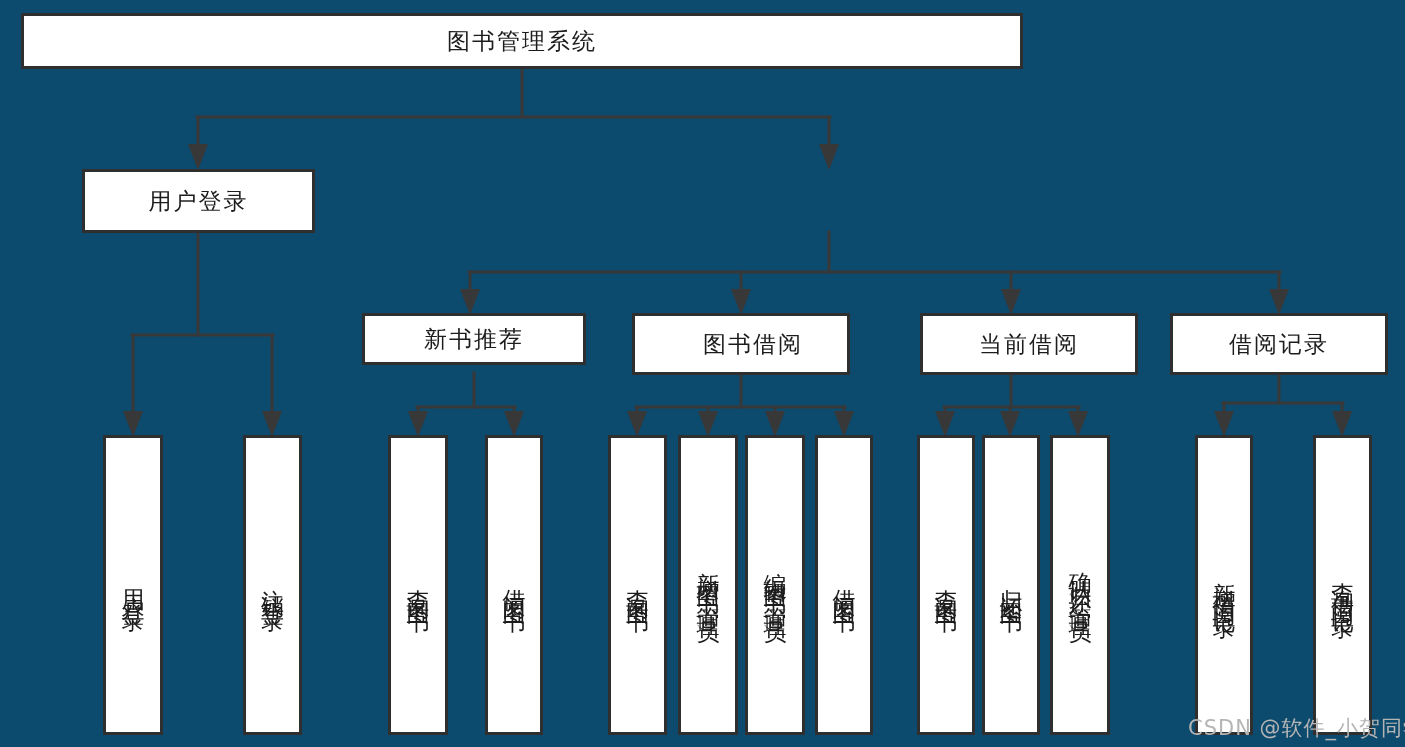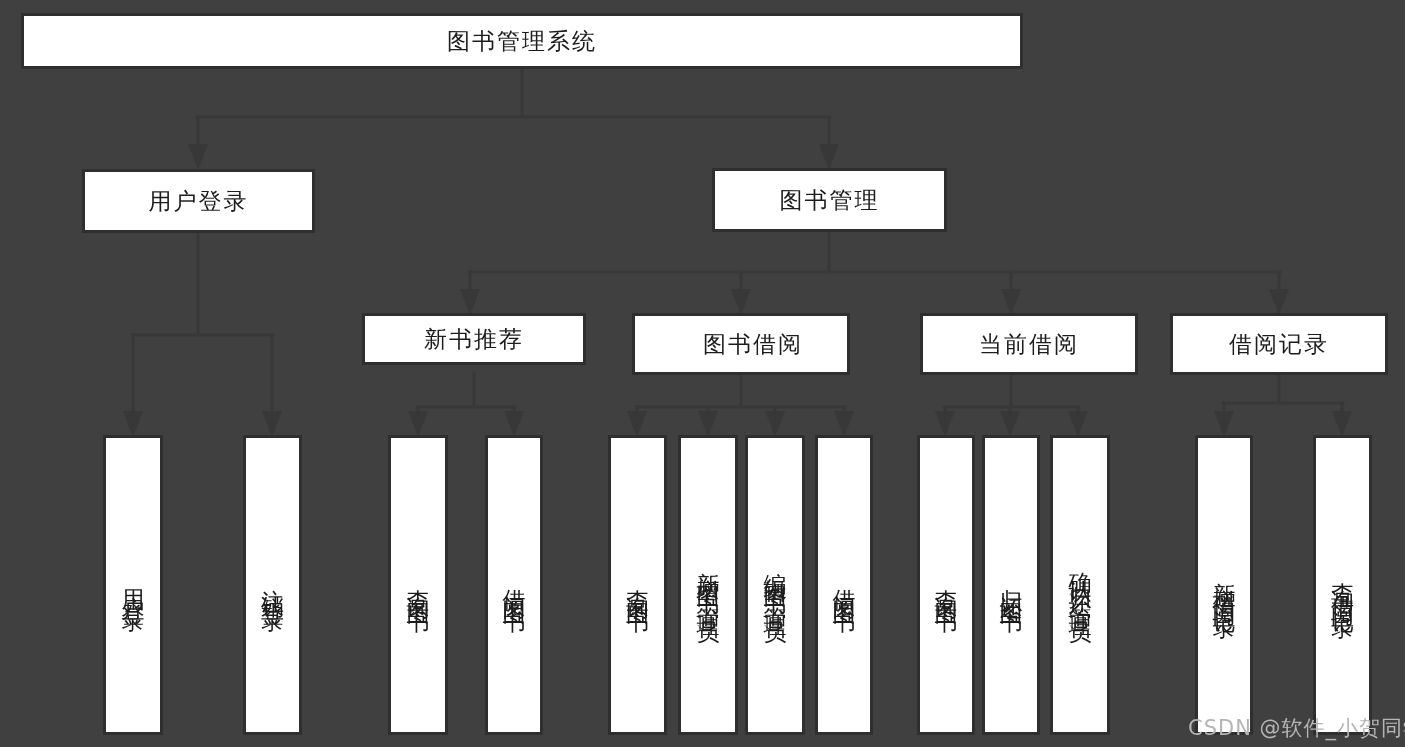--- a/index.html
+++ b/index.html
@@ -1,19 +1,19 @@
 <!DOCTYPE html>
 <html><head>
 <meta charset="utf-8">
 <style>
   html,body{margin:0;padding:0;background:#ffffff;}
   .canvas{
     position:relative;
     width:1405px;height:747px;
-    background:#404040;
+    background:#0c4a6e;
     font-family:"DejaVu Sans","Liberation Sans",sans-serif;
     overflow:hidden;
   }
   svg.wires{position:absolute;left:0;top:0;z-index:1;}
   .node{
     position:absolute;
     box-sizing:border-box;
     background:#ffffff;
     border:3px solid #2f2f2f;
     display:flex;align-items:center;justify-content:center;
@@ -137,23 +137,20 @@
     </g>
   </svg>
 
   <div class="node" id="n-root">
     <span>图书管理系统</span>
   </div>
 
   <div class="node" id="n-login">
     <span>用户登录</span>
   </div>
-  <div class="node" id="n-mgmt">
-    <span>图书管理</span>
-  </div>
 
   <div class="node" id="n-newbook">
     <span>新书推荐</span>
   </div>
   <div class="node" id="n-borrow">
     <span>图书借阅</span>
   </div>
   <div class="node" id="n-current">
     <span>当前借阅</span>
   </div>

